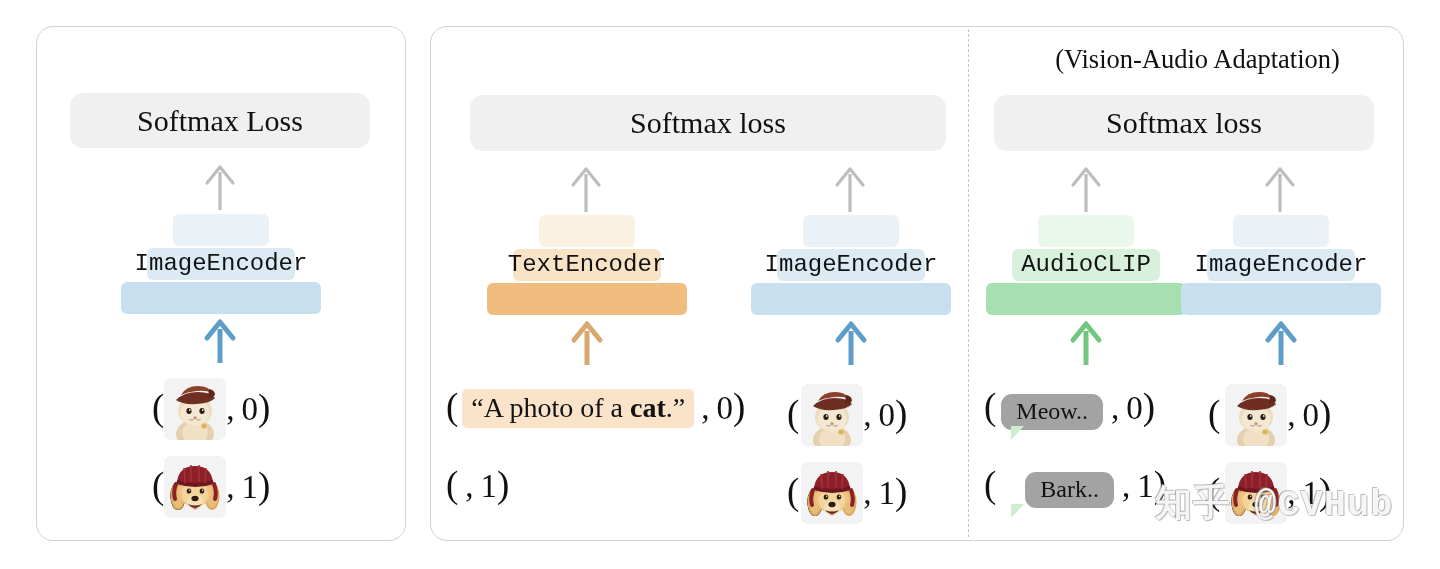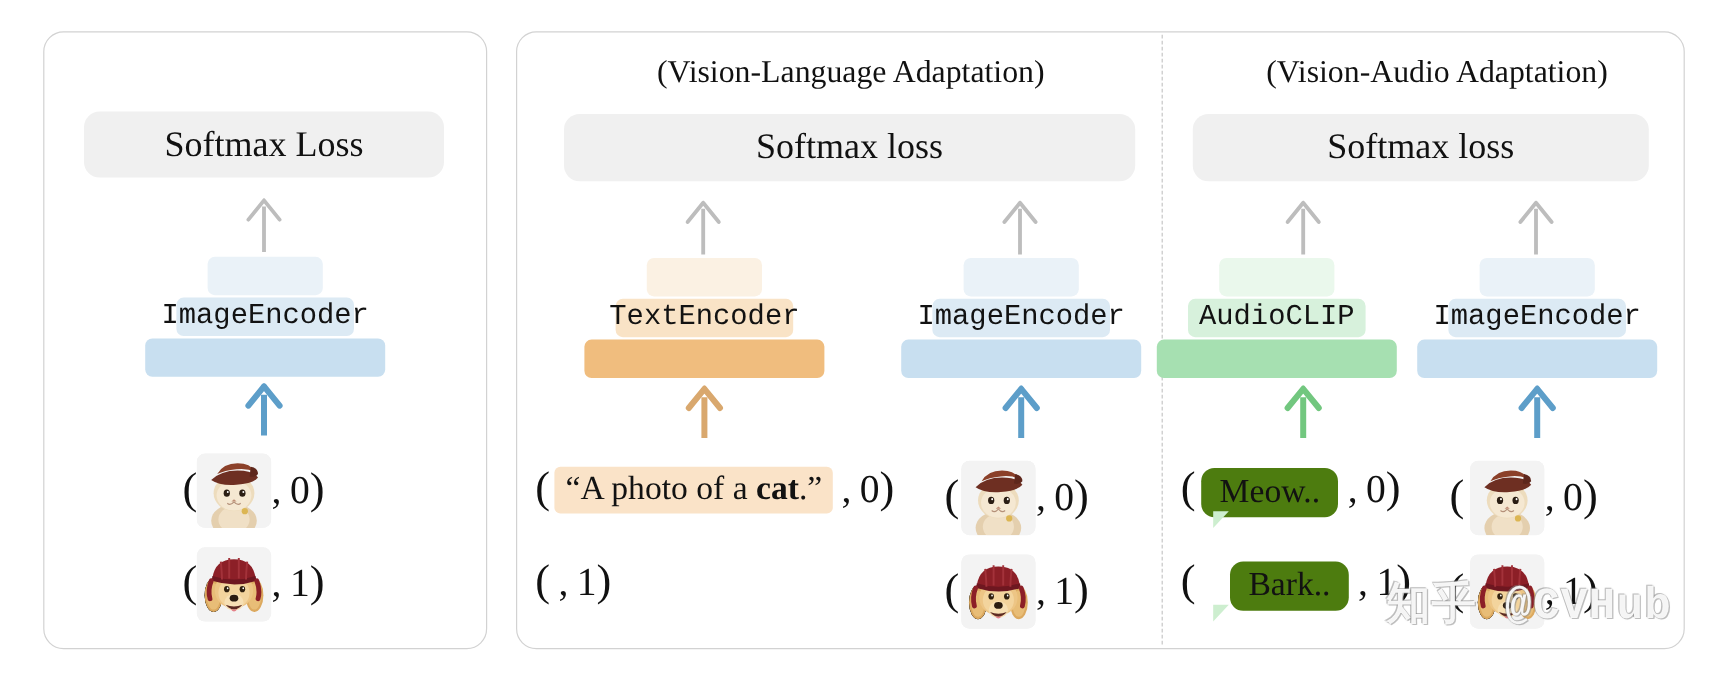--- a/index.html
+++ b/index.html
@@ -126,25 +126,25 @@
     font-family: "Liberation Serif", serif;
     font-size: 28px;
     color: #121212;
     white-space: nowrap;
   }
   .prompt-chip b { font-weight: bold; }
 
   
   .bubble-wrap { position: relative; display: inline-block; }
   .bubble {
-    background: #4d7c0f;
+    background: #a3a3a3;
     border-radius: 11px;
     padding: 4px 15px 6px 15px;
     font-family: "Liberation Serif", serif;
-    font-size: 28px;
+    font-size: 24px;
     color: #121212;
     white-space: nowrap;
   }
   .bubble-tail {
     position: absolute;
     left: 10px; bottom: -13px;
     width: 0; height: 0;
     border-left: 13px solid #cdeecf;
     border-bottom: 14px solid transparent;
   }
@@ -300,21 +300,20 @@
       </span>
     <span class="lbl">,</span>
     <span class="lbl" style="margin-left:7px;">1</span>
     <span class="paren">)</span>
   </div>
 
   <div class="panel" id="panel-multimodal">
     <div class="divider-dashed"></div>
   </div>
 
-  <div class="caption" style="left:470px; top:44px; width:478px;">(Vision-Language Adaptation)</div>
 
   <div class="loss-box" style="left:470px; top:95px; width:476px; height:56px;">Softmax loss</div>
 
   <div class="arrow" style="left:564px; top:165px;">
     <svg width="44" height="48" viewBox="0 0 44 48">
       <line x1="22" y1="47" x2="22" y2="9" stroke="#bdbdbd" stroke-width="3.2"></line>
       <path d="M22 4 L9 20 M22 4 L35 20" stroke="#bdbdbd" stroke-width="3.2" fill="none" stroke-linecap="round"></path>
     </svg>
   </div>
   <div class="arrow" style="left:828px; top:165px;">
@@ -408,21 +407,21 @@
       <path d="M22 4 L9 20 M22 4 L35 20" stroke="#bdbdbd" stroke-width="3.2" fill="none" stroke-linecap="round"></path>
     </svg>
   </div>
   <div class="arrow" style="left:1258px; top:165px;">
     <svg width="44" height="48" viewBox="0 0 44 48">
       <line x1="22" y1="47" x2="22" y2="9" stroke="#bdbdbd" stroke-width="3.2"></line>
       <path d="M22 4 L9 20 M22 4 L35 20" stroke="#bdbdbd" stroke-width="3.2" fill="none" stroke-linecap="round"></path>
     </svg>
   </div>
 
-  <div class="encoder enc-green" style="left:964px; top:215px;text-align:center;">
+  <div class="encoder enc-green" style="left:986px; top:215px;text-align:center;">
     <div class="enc-bar b1"></div>
     <div class="enc-bar b2"></div>
     <div class="enc-bar b3"></div>
     <div class="enc-label">
       <span>Audio</span>
       <span>CLIP</span>
     </div>
   </div>
 
   <div class="encoder enc-blue" style="left:1181px; top:215px;">

